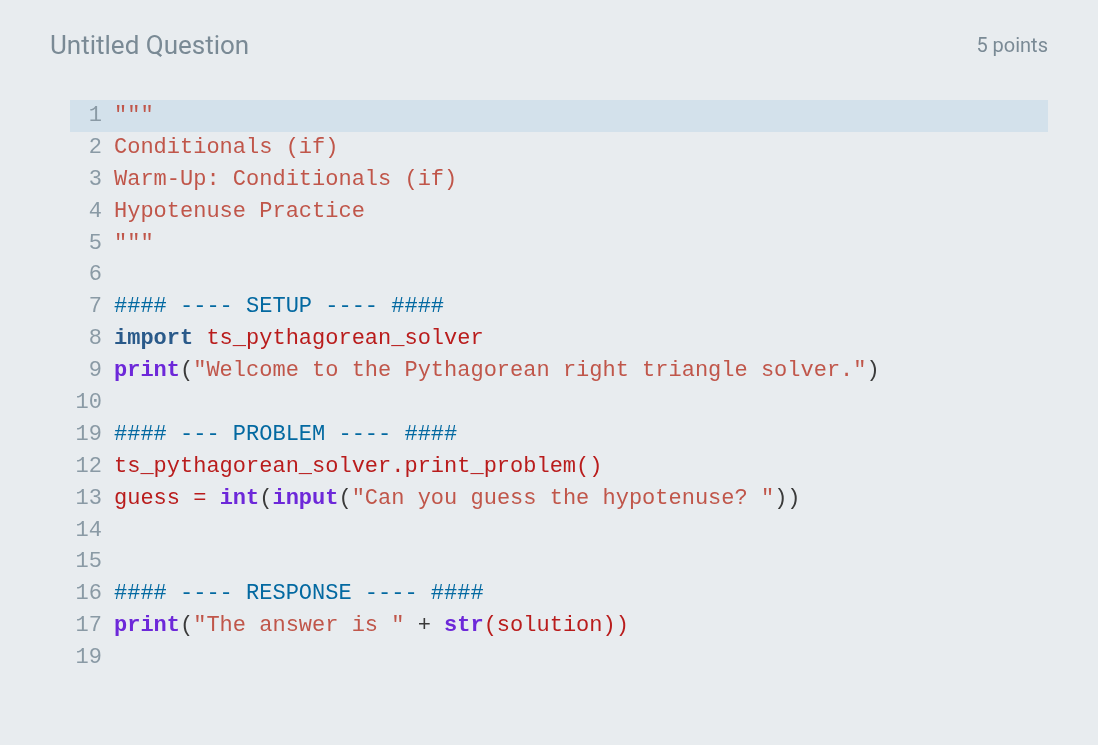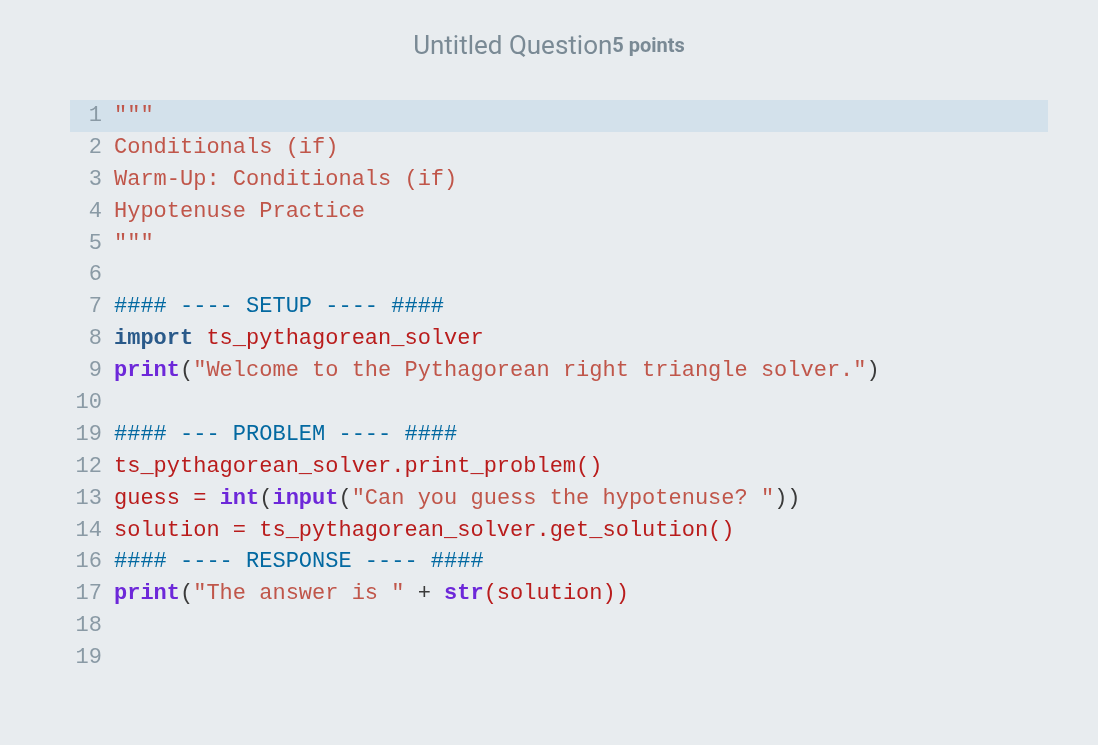--- a/index.html
+++ b/index.html
@@ -8,33 +8,33 @@
       background: #e8ecef;
       width: 1098px;
       height: 745px;
       overflow: hidden;
     }
     .container {
       padding: 30px 50px;
     }
     .header {
       display: flex;
-      justify-content: center;
+      justify-content: space-between;
       align-items: center;
       margin-bottom: 40px;
     }
     .question-title {
       font-size: 26px;
       color: #7a8a95;
       font-weight: 400;
     }
     .points {
       font-size: 20px;
       color: #7a8a95;
-      font-weight: 700;
+      font-weight: 400;
     }
     .code-block {
       font-family: "SF Mono", Monaco, Consolas, "Courier New", monospace;
       font-size: 22px;
       line-height: 1.45;
       padding-left: 20px;
     }
     .code-line {
       display: flex;
       align-items: baseline;
@@ -118,32 +118,31 @@
       <div class="code-line">
         <span class="line-number">12</span>
         <span class="code-content"><span class="tok-text">ts_pythagorean_solver.print_problem()</span></span>
       </div>
       <div class="code-line">
         <span class="line-number">13</span>
         <span class="code-content"><span class="tok-text">guess = </span><span class="tok-builtin">int</span><span class="tok-paren">(</span><span class="tok-builtin">input</span><span class="tok-paren">(</span><span class="tok-string">"Can you guess the hypotenuse? "</span><span class="tok-paren">))</span></span>
       </div>
       <div class="code-line">
         <span class="line-number">14</span>
-        <span class="code-content"><span class="tok-text">solution = ts_pythagorean_solver.get_solution()</span></span>
+      </div>
+      <div class="code-line">
+        <span class="line-number">15</span>
+        <span class="code-content">&nbsp;</span>
       </div>
       <div class="code-line">
         <span class="line-number">16</span>
         <span class="code-content"><span class="tok-comment">#### ---- RESPONSE ---- ####</span></span>
       </div>
       <div class="code-line">
         <span class="line-number">17</span>
         <span class="code-content"><span class="tok-builtin">print</span><span class="tok-paren">(</span><span class="tok-string">"The answer is "</span><span class="tok-op"> + </span><span class="tok-builtin">str</span><span class="tok-text">(solution))</span></span>
       </div>
       <div class="code-line">
-        <span class="line-number">18</span>
-        <span class="code-content">&nbsp;</span>
-      </div>
-      <div class="code-line">
         <span class="line-number">19</span>
         <span class="code-content">&nbsp;</span>
       </div>
     </div>
 </div>
 
 </body></html>

